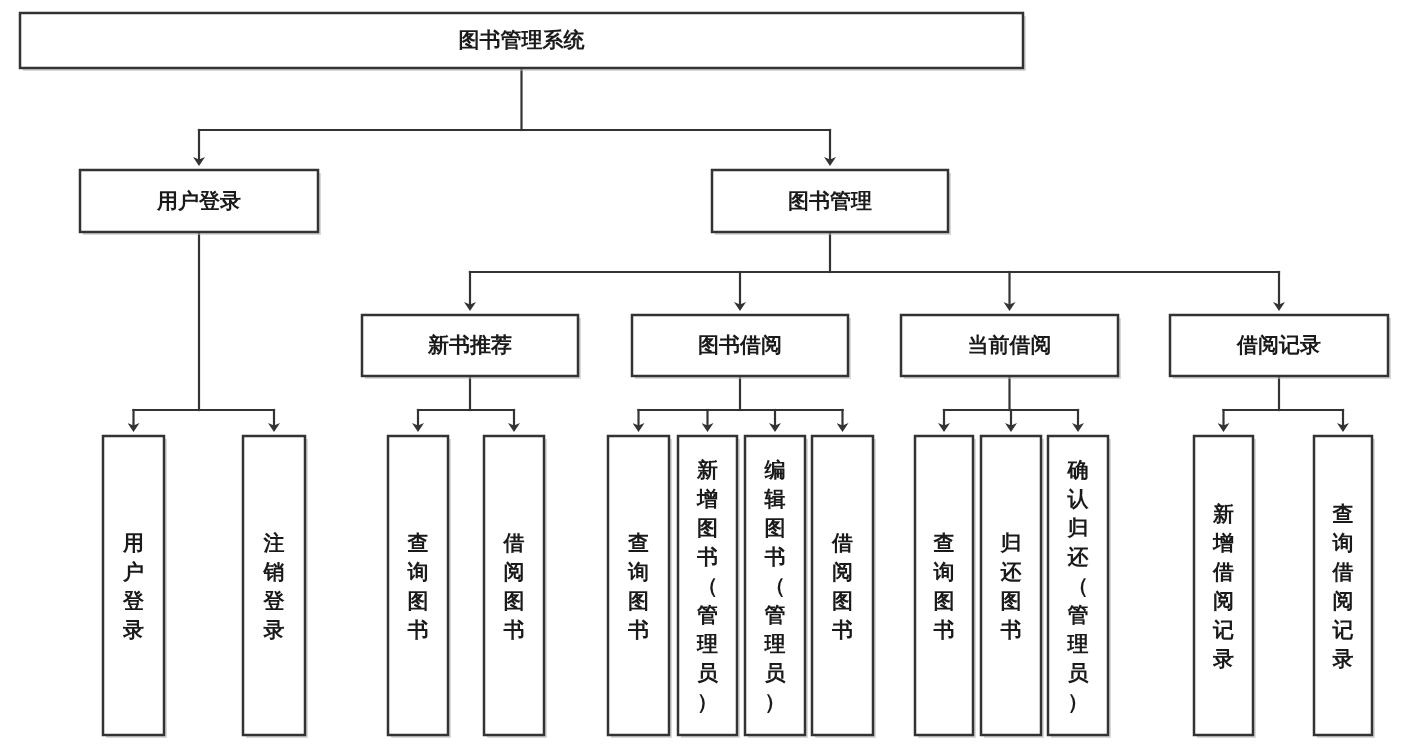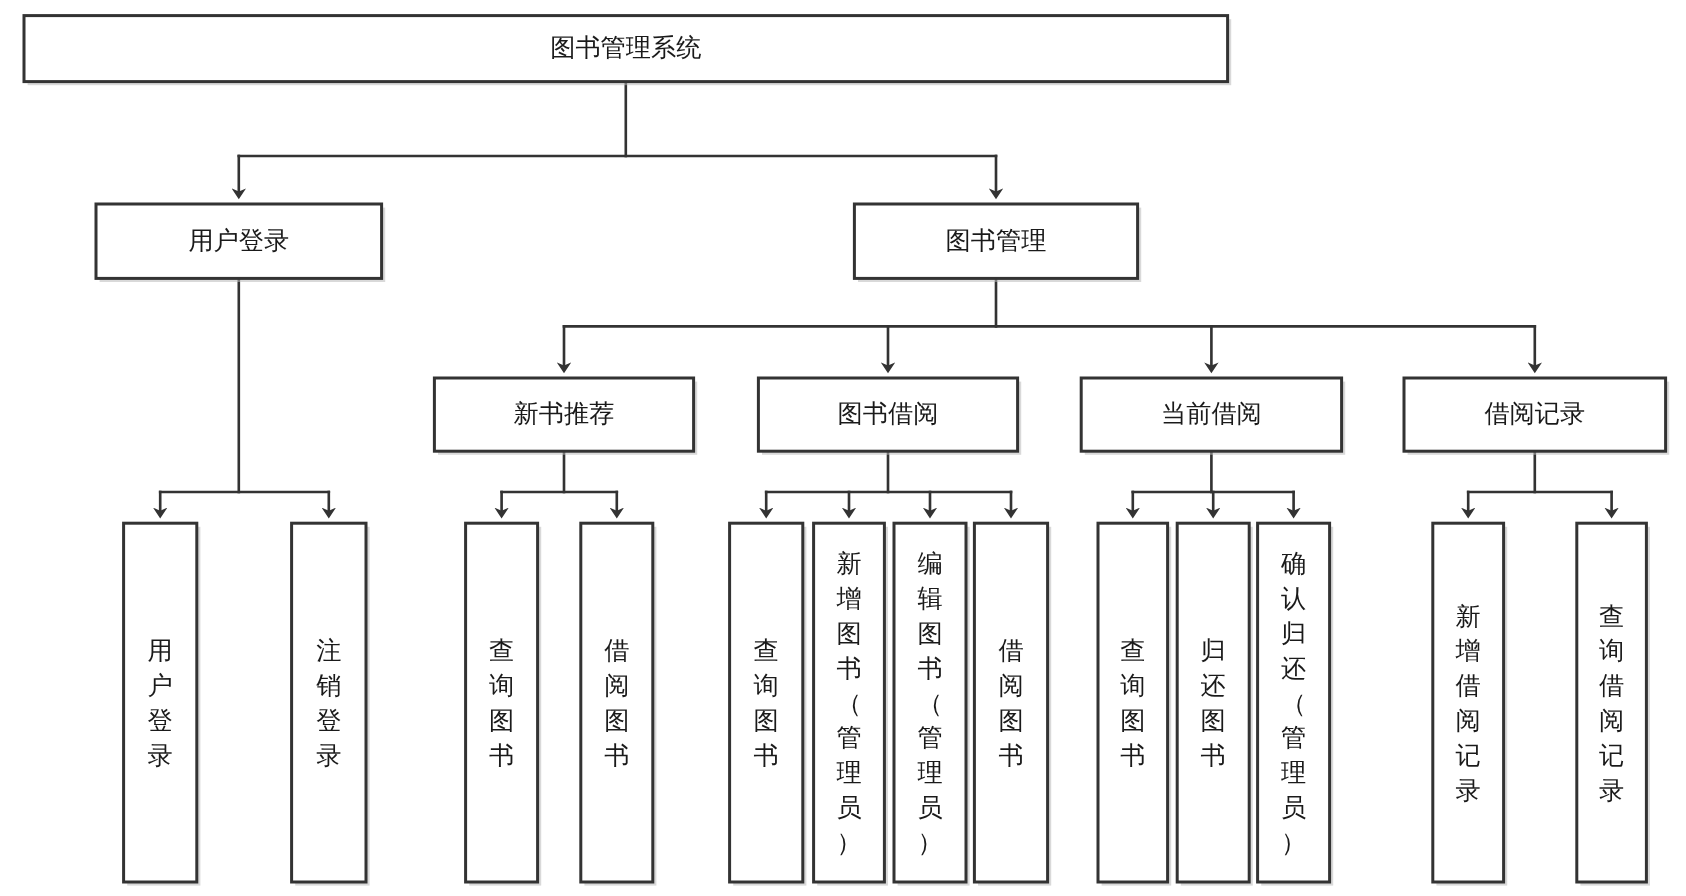--- a/index.html
+++ b/index.html
@@ -12,20 +12,21 @@
     height: 747px;
     position: relative;
     overflow: hidden;
     font-family: "Liberation Sans", "DejaVu Sans", sans-serif;
   }
   #diagram-root {
     position: absolute;
     left: 0; top: 0;
     width: 1405px;
     height: 524px;
+    font-weight: bold;
   }
   svg#flow {
     display: block;
     width: 1405px;
     height: 747px;
   }
   .node-rect {
     fill: #ffffff;
     stroke: #333333;
     stroke-width: 2.5;

